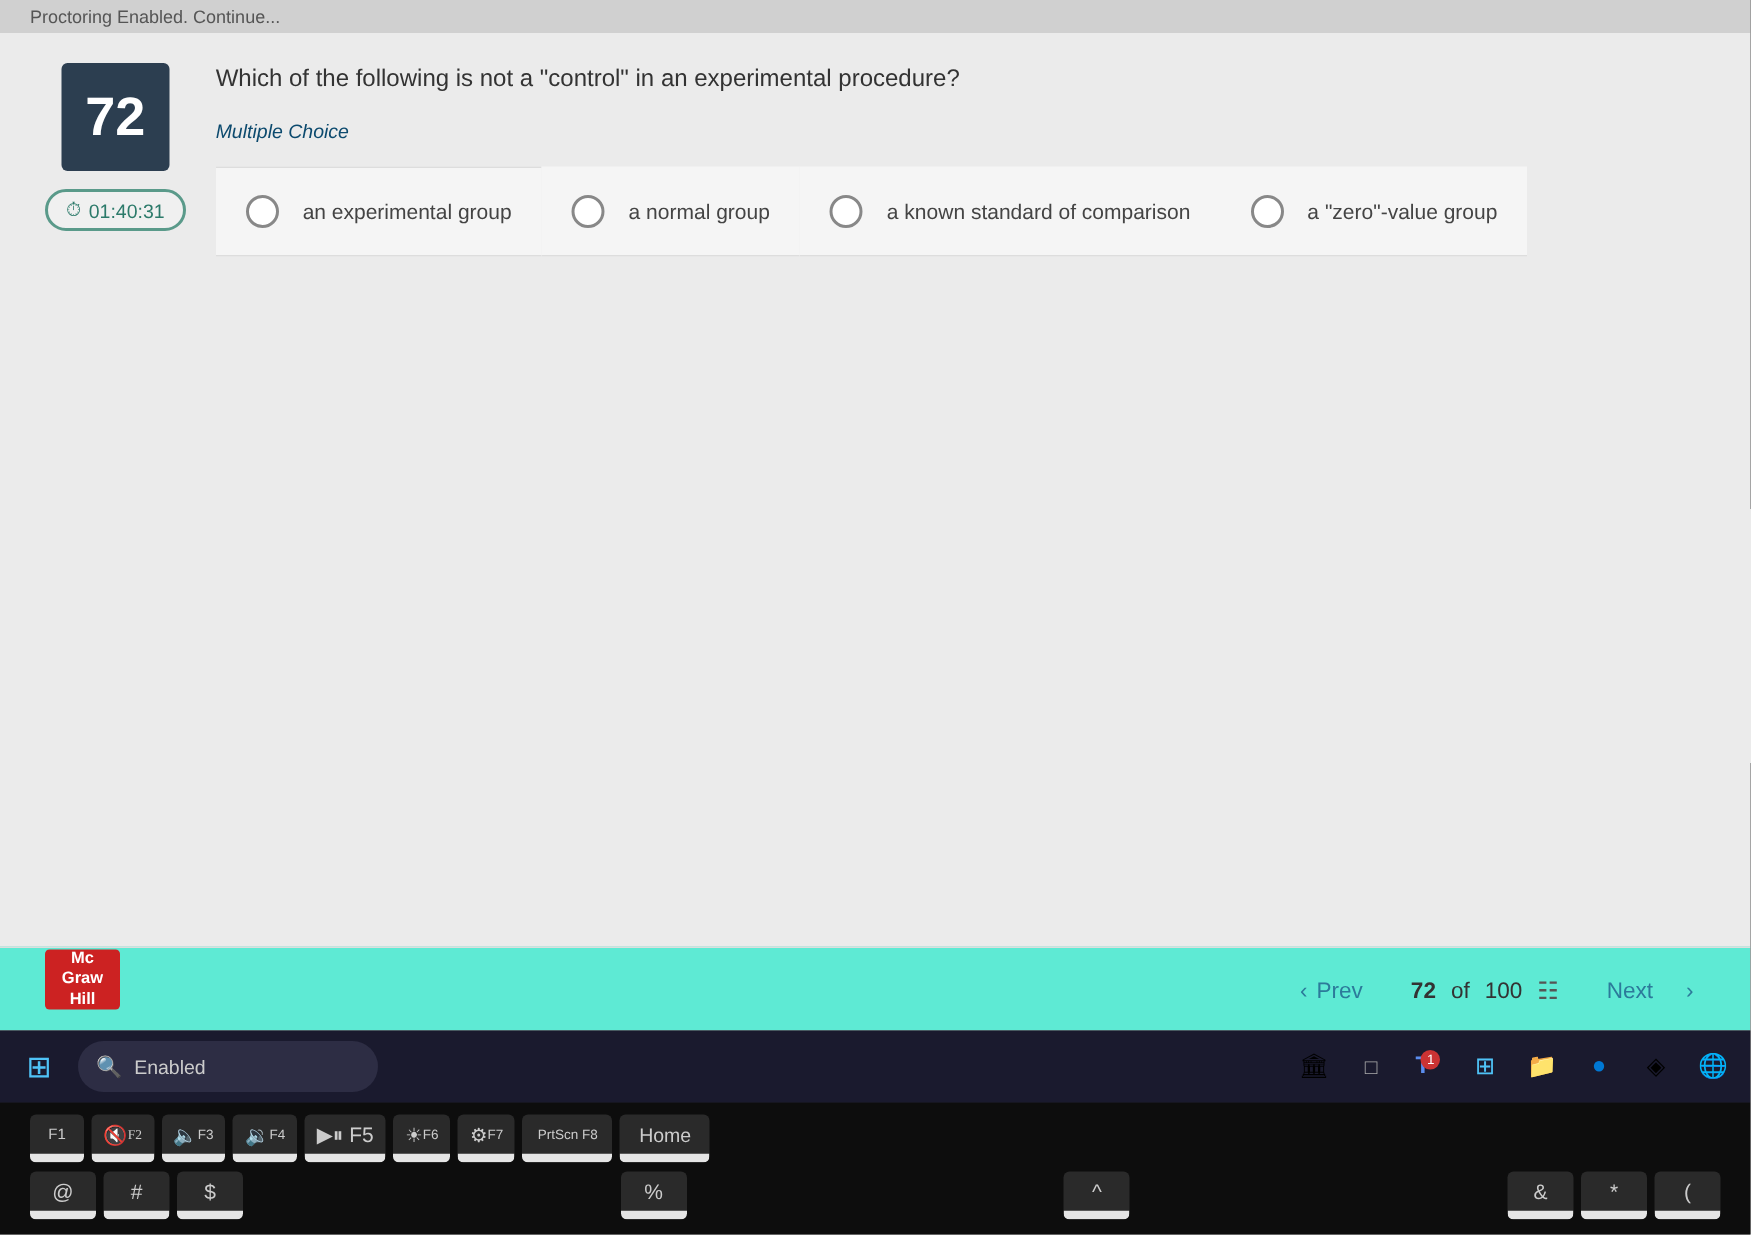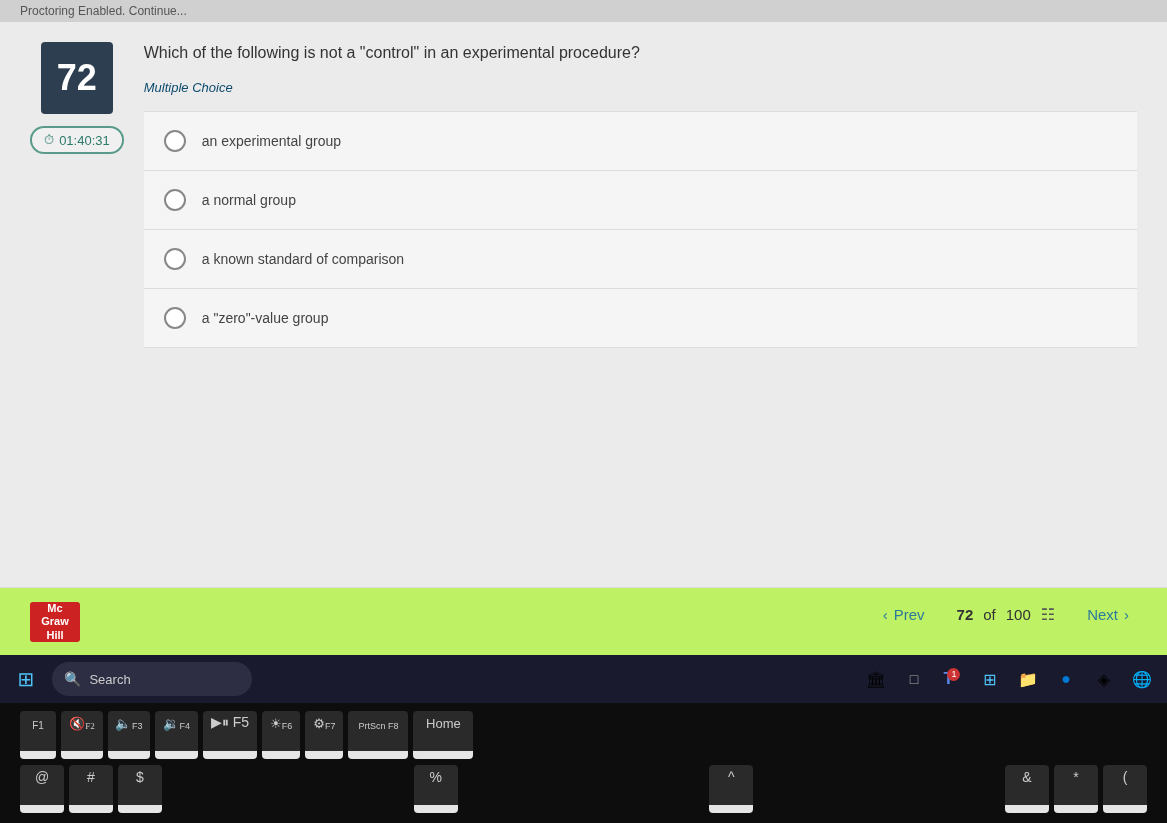--- a/index.html
+++ b/index.html
@@ -100,21 +100,21 @@
 
     .question-type-label {
       font-size: 13px;
       color: #0c4a6e;
       margin-bottom: 16px;
       font-style: italic;
     }
 
     .answer-options {
       display: flex;
-      flex-direction: column;
+      flex-direction: row;
       gap: 0;
     }
 
     .answer-option {
       display: flex;
       align-items: center;
       gap: 16px;
       padding: 18px 20px;
       background: #f5f5f5;
       border-bottom: 1px solid #ddd;
@@ -138,27 +138,27 @@
       justify-content: center;
     }
 
     .option-text {
       font-size: 14px;
       color: #444;
     }
 
     
     .nav-bar {
-      background: #bef264;
+      background: #5eead4;
       border-top: 1px solid #ddd;
       padding: 14px 30px;
       display: flex;
-      align-items: flex-start;
+      align-items: flex-end;
       justify-content: space-between;
-      height: 68px;
+      height: 56px;
     }
 
     .brand-logo {
       background: #cc2222;
       color: white;
       font-size: 11px;
       font-weight: bold;
       width: 50px;
       height: 40px;
       display: flex;
@@ -205,21 +205,21 @@
 
     .grid-icon {
       color: #555;
       font-size: 16px;
       cursor: pointer;
     }
 
     .next-btn {
       display: flex;
       align-items: center;
-      gap: 6px;
+      gap: 22px;
       font-size: 15px;
       color: #2c7a9a;
       cursor: pointer;
       font-weight: 500;
       border: none;
       background: none;
       padding: 4px 8px;
     }
 
     
@@ -308,29 +308,29 @@
     .kb-row {
       display: flex;
       gap: 5px;
       align-items: center;
     }
 
     .kb-key {
       background: #2a2a2a;
       color: #ccc;
       border-radius: 4px;
-      padding: 20px 8px;
+      padding: 1px 8px;
       font-size: 11px;
       text-align: center;
       min-width: 44px;
       height: 32px;
       display: flex;
-      align-items: flex-end;
-      justify-content: center;
-      border-bottom: 8px solid #e5e5e5;
+      align-items: center;
+      justify-content: center;
+      border-bottom: 6px solid #e5e5e5;
       cursor: pointer;
       flex-shrink: 0;
     }
 
     .kb-key-wide {
       min-width: 60px;
     }
 
     .kb-key-sm {
       min-width: 36px;
@@ -427,21 +427,21 @@
 
 </div>
 
 <div class="taskbar">
   <div class="taskbar-start">
     <span class="win-logo">⊞</span>
   </div>
 
   <div class="taskbar-search">
     <span class="search-icon-tb">🔍</span>
-    <span class="search-text-tb">Search</span>
+    <span class="search-text-tb">Enabled</span>
   </div>
 
   <div class="taskbar-center"></div>
 
   <div class="taskbar-right">
     <div class="taskbar-icon">
       <span>🏛</span>
     </div>
     <div class="taskbar-icon">
       <span style="color:#aaa; font-size:14px;">□</span>

